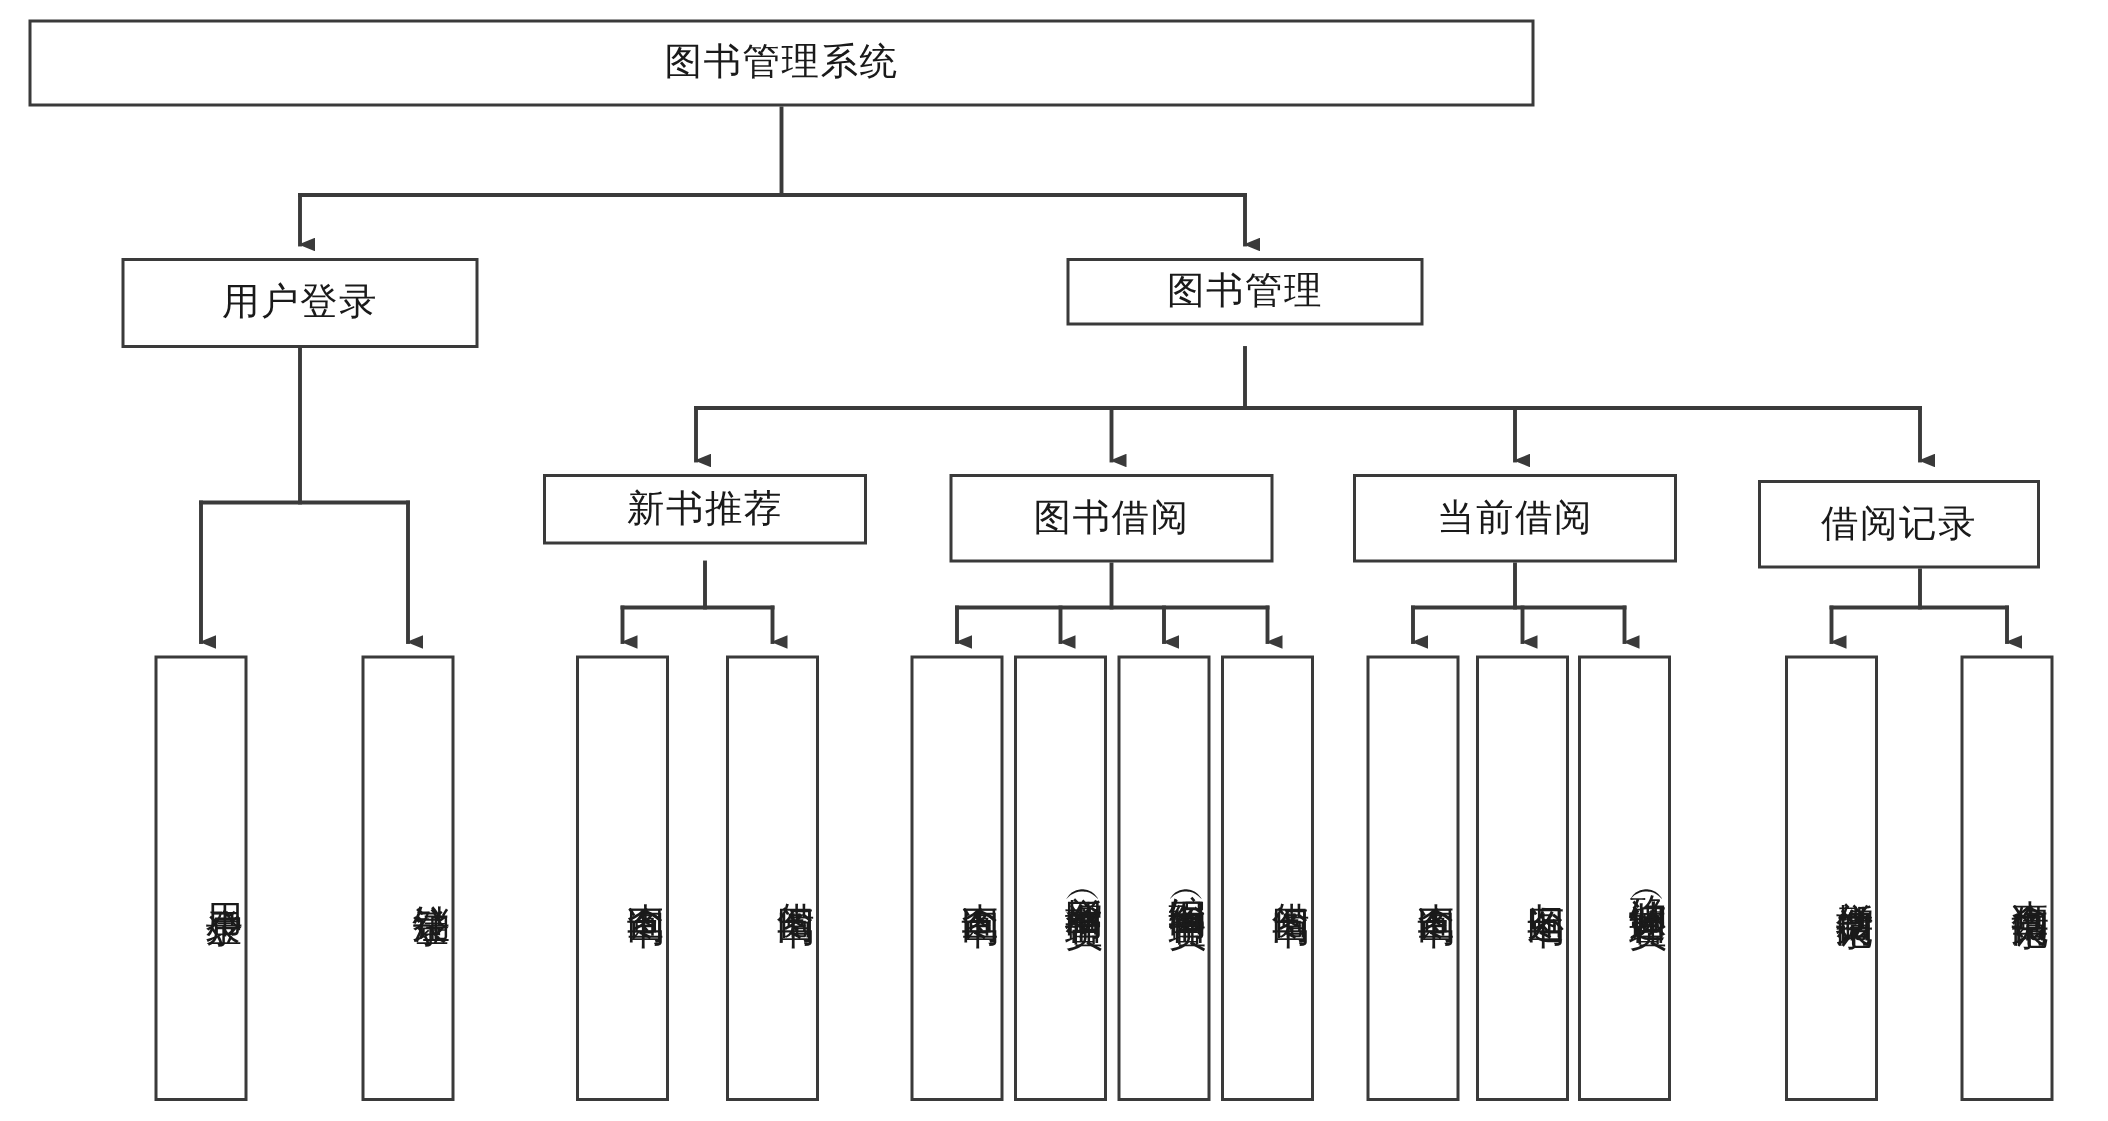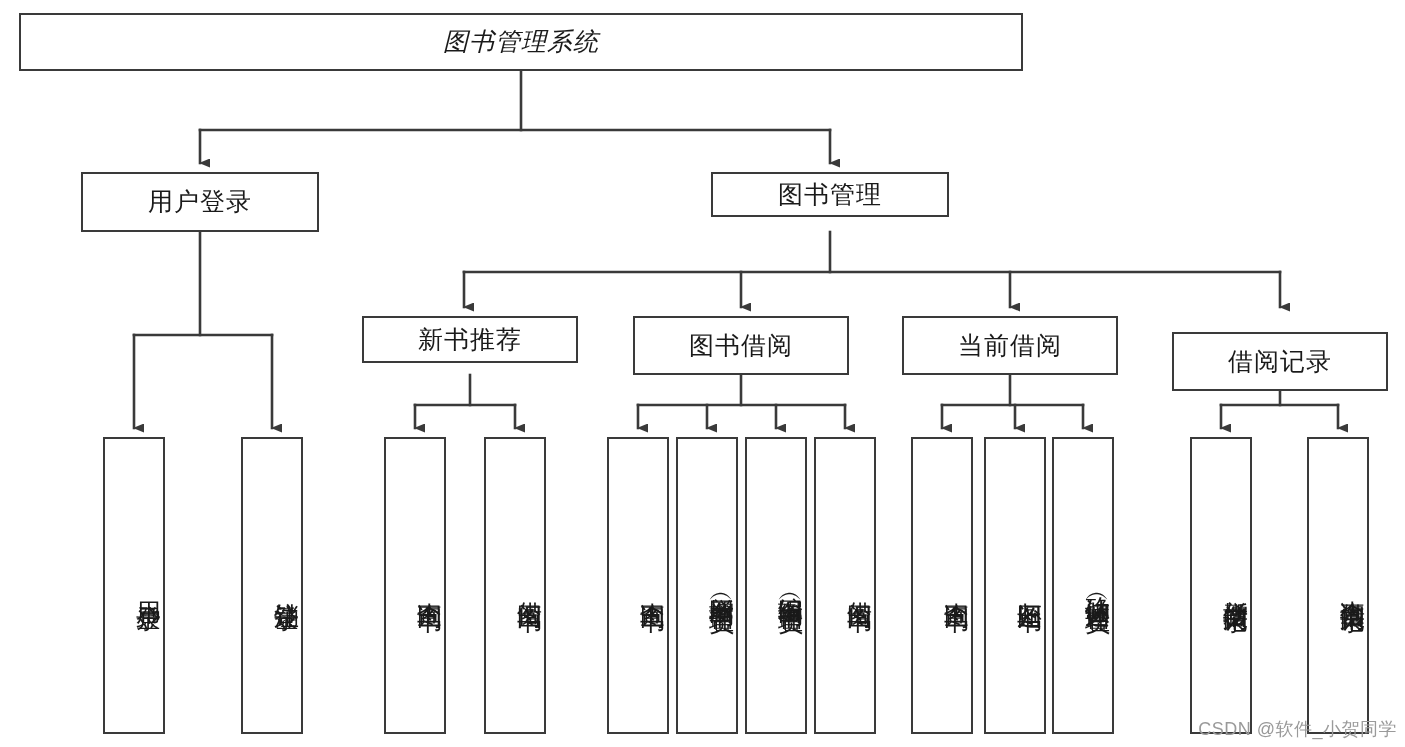--- a/index.html
+++ b/index.html
@@ -119,41 +119,41 @@
       <path d="M1015,405 L1015,428" marker-end="url(#arrowhead)"></path>
       <path d="M1083,405 L1083,428" marker-end="url(#arrowhead)"></path>
 
       <path d="M1280,375 L1280,405"></path>
       <path d="M1221,405 L1338,405"></path>
       <path d="M1221,405 L1221,428" marker-end="url(#arrowhead)"></path>
       <path d="M1338,405 L1338,428" marker-end="url(#arrowhead)"></path>
     </g>
   </svg>
 
-  <div class="node horiz" style="left: 19px; top: 13px; width: 1004px; height: 58px; font-style: italic;">
+  <div class="node horiz" style="left: 19px; top: 13px; width: 1004px; height: 58px;">
     <span>图书管理系统</span>
   </div>
 
   <div class="node horiz" style="left: 81px; top: 172px; width: 238px; height: 60px;">
     <span>用户登录</span>
   </div>
   <div class="node horiz" style="left: 711px; top: 172px; width: 238px; height: 45px;">
     <span>图书管理</span>
   </div>
 
   <div class="node horiz" style="left: 362px; top: 316px; width: 216px; height: 47px;">
     <span>新书推荐</span>
   </div>
   <div class="node horiz" style="left: 633px; top: 316px; width: 216px; height: 59px;">
     <span>图书借阅</span>
   </div>
   <div class="node horiz" style="left: 902px; top: 316px; width: 216px; height: 59px;">
     <span>当前借阅</span>
   </div>
-  <div class="node horiz" style="left: 1172px; top: 332px; width: 216px; height: 59px;">
+  <div class="node horiz" style="left: 1172px; top: 320px; width: 188px; height: 59px;">
     <span>借阅记录</span>
   </div>
 
   <div class="node vert" style="left: 103px; top: 437px; width: 62px; height: 297px;">
     <span class="vlabel">用户登录</span>
   </div>
   <div class="node vert" style="left: 241px; top: 437px; width: 62px; height: 297px;">
     <span class="vlabel">注销登录</span>
   </div>
   <div class="node vert" style="left: 384px; top: 437px; width: 62px; height: 297px;">
@@ -183,14 +183,13 @@
   <div class="node vert" style="left: 1052px; top: 437px; width: 62px; height: 297px;">
     <span class="vlabel">确认归还（管理员）</span>
   </div>
   <div class="node vert" style="left: 1190px; top: 437px; width: 62px; height: 297px;">
     <span class="vlabel">新增借阅记录</span>
   </div>
   <div class="node vert" style="left: 1307px; top: 437px; width: 62px; height: 297px;">
     <span class="vlabel">查询借阅记录</span>
   </div>
 
-  <div class="watermark">CSDN @软件_小贺同学</div>
 </div>
 
 </body></html>

